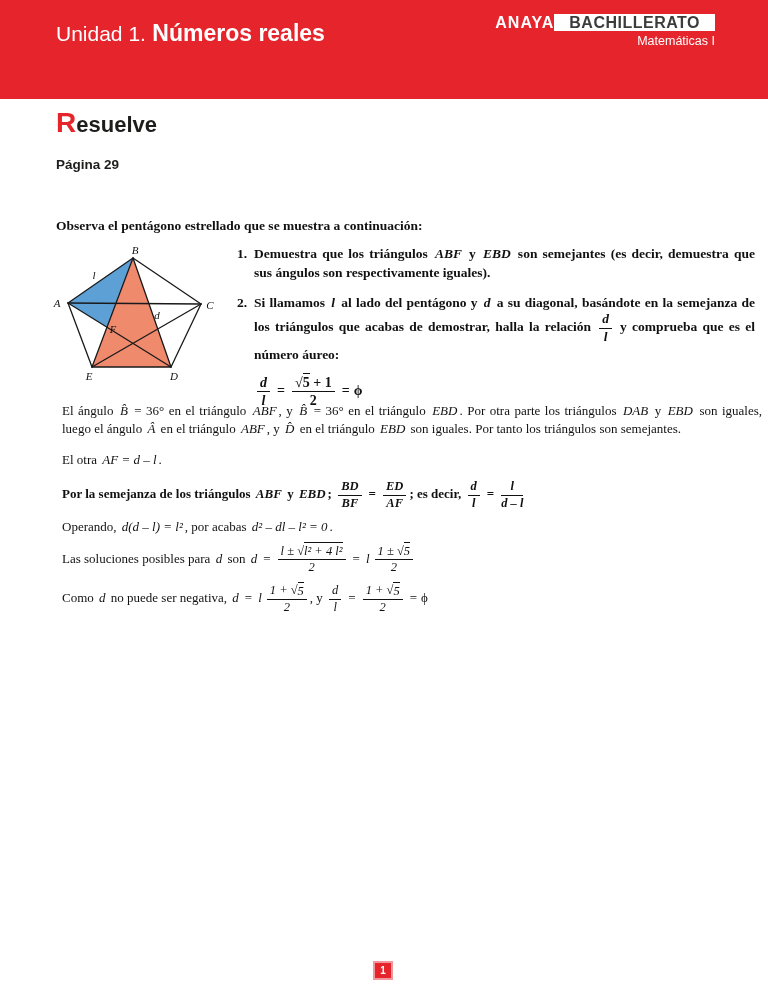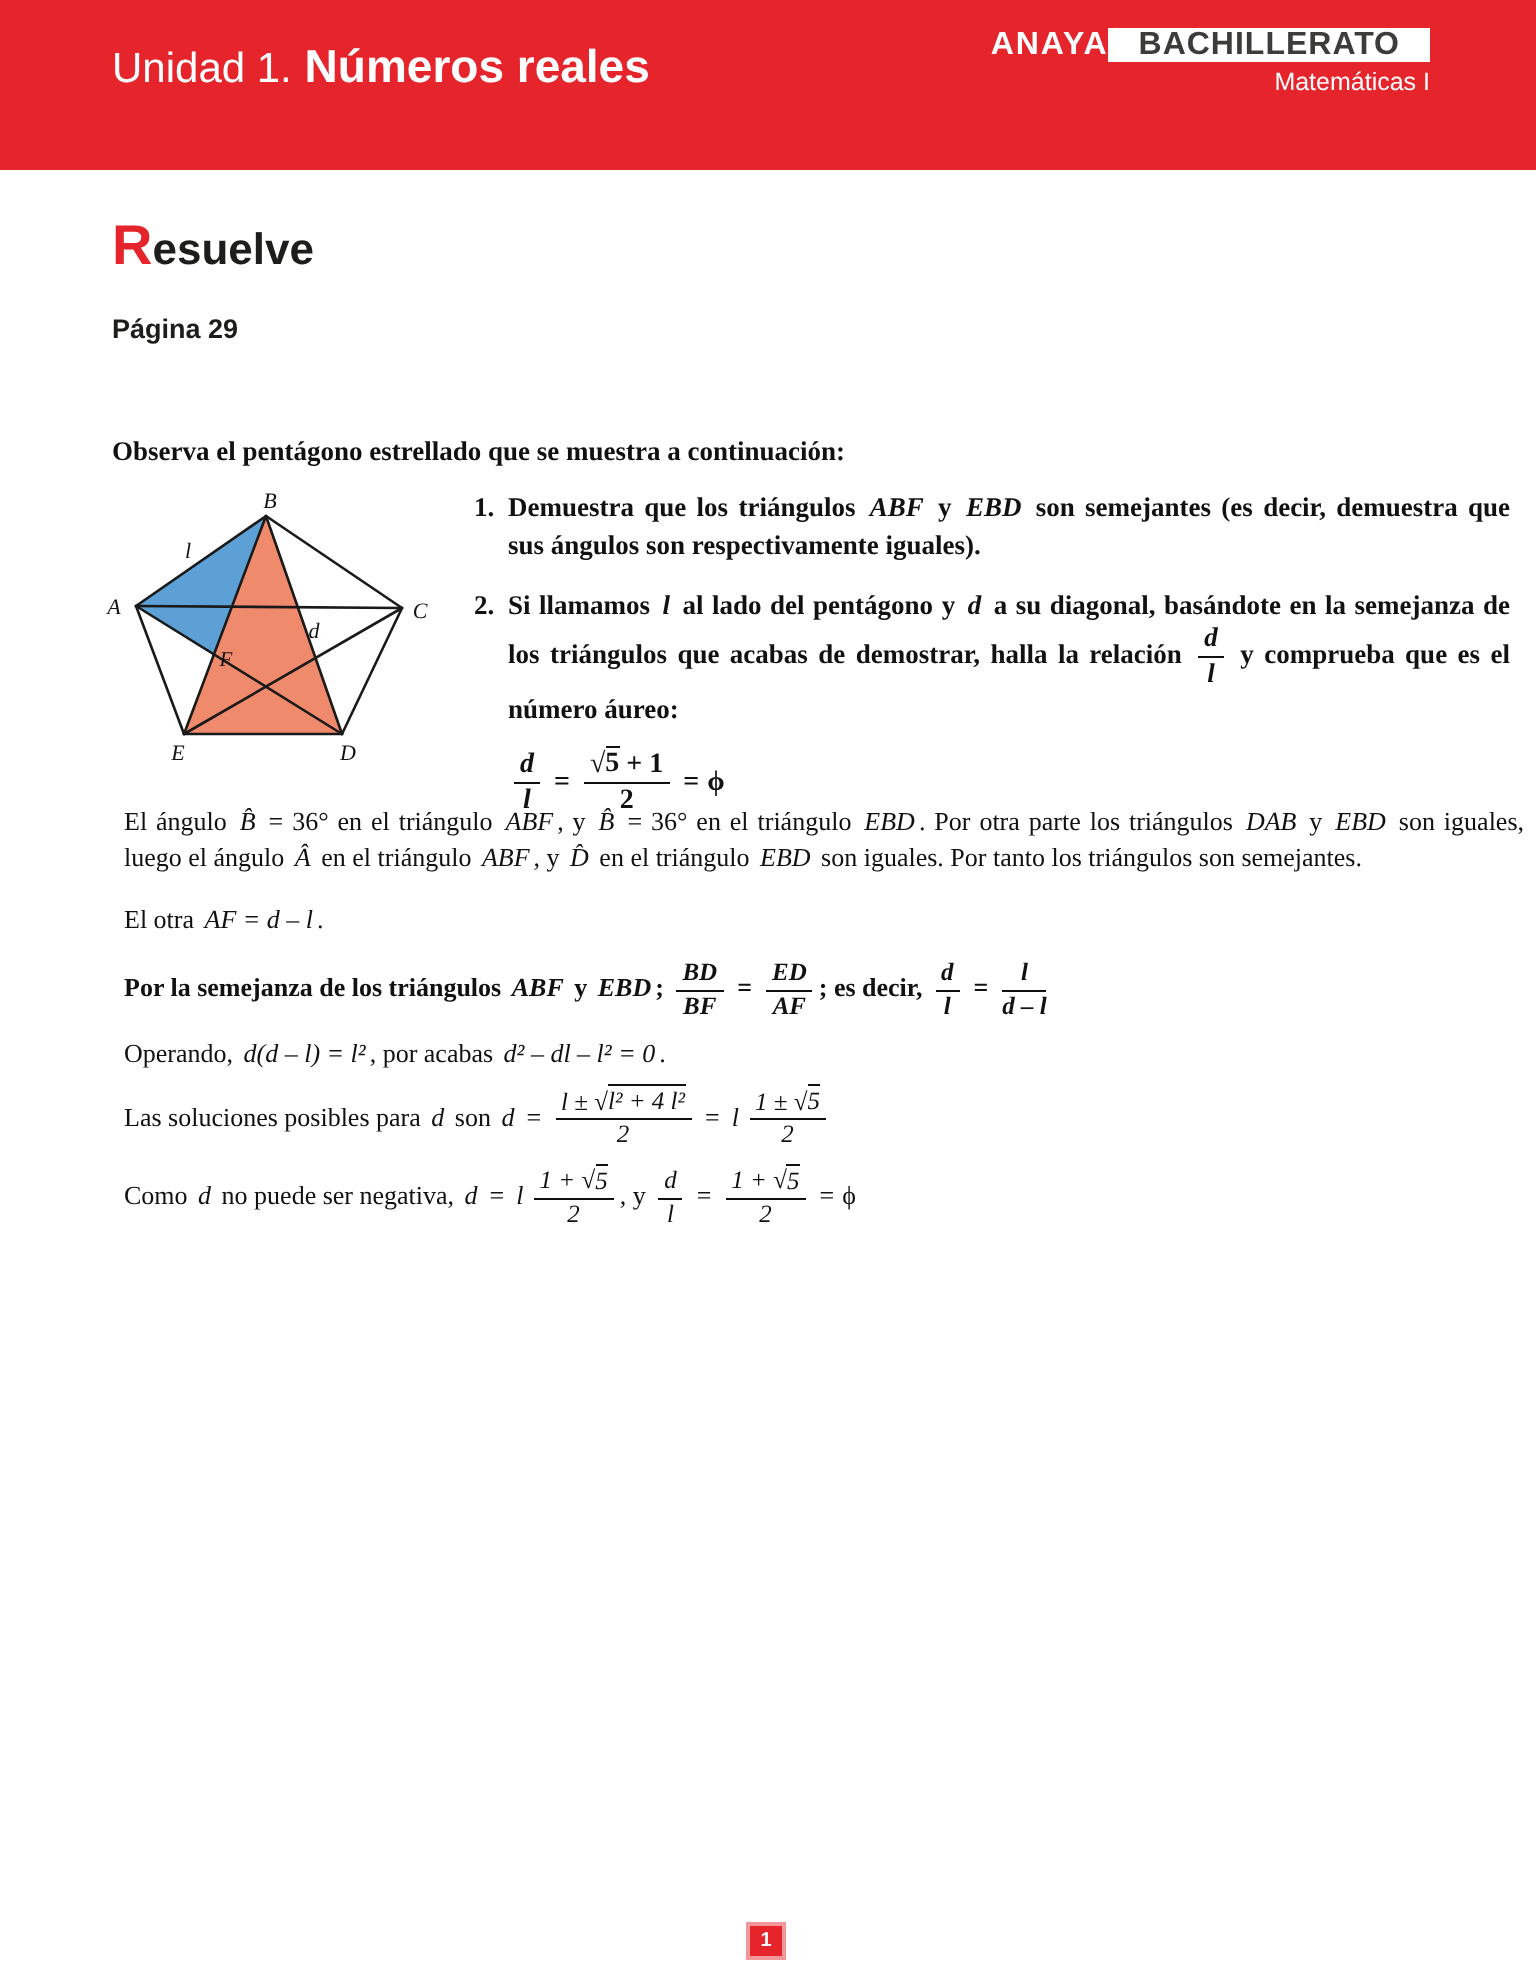--- a/index.html
+++ b/index.html
@@ -11,21 +11,21 @@
     background: #ffffff;
     overflow: hidden;
     font-family: "Liberation Serif", serif;
     color: #111111;
   }
 
   
   .banner {
     position: absolute;
     top: 0; left: 0;
-    width: 768px; height: 85px;
+    width: 768px; height: 99px;
     background: #e5242b;
   }
   .banner-title {
     position: absolute;
     left: 56px; top: 20px;
     color: #ffffff;
     font-family: "Liberation Sans", sans-serif;
     white-space: nowrap;
   }
   .unit-prefix { font-size: 21px; font-weight: 500; }

